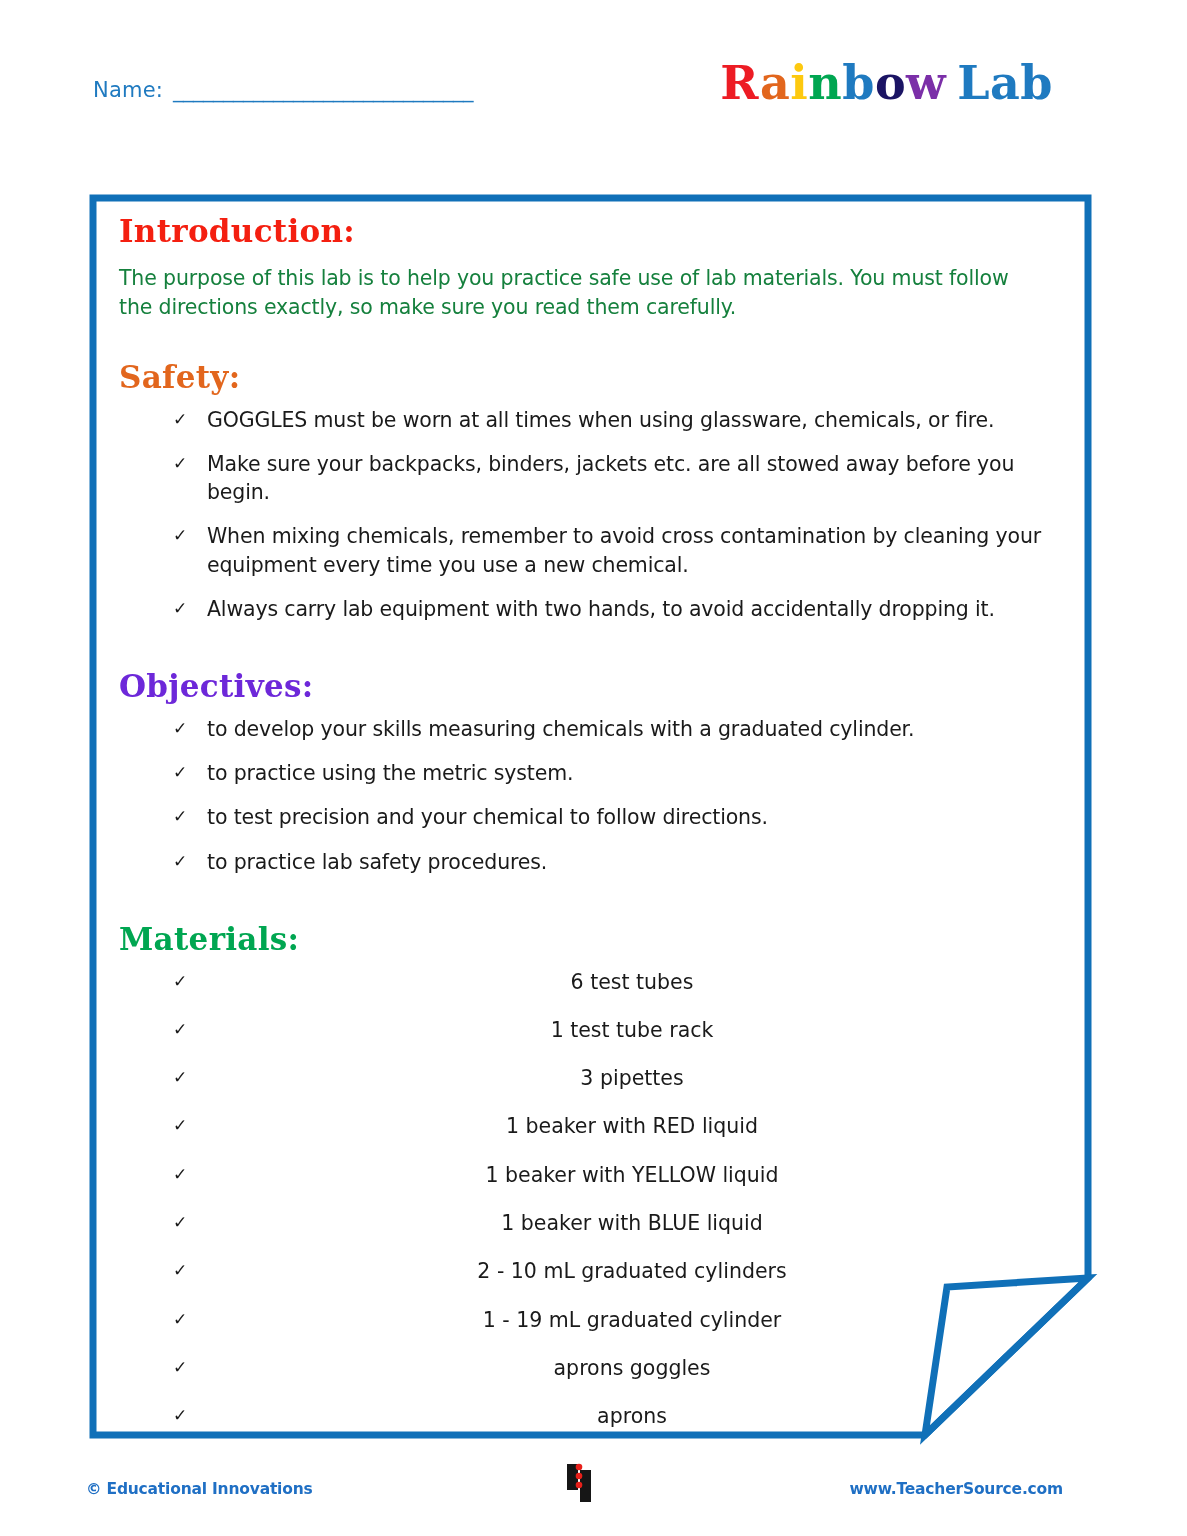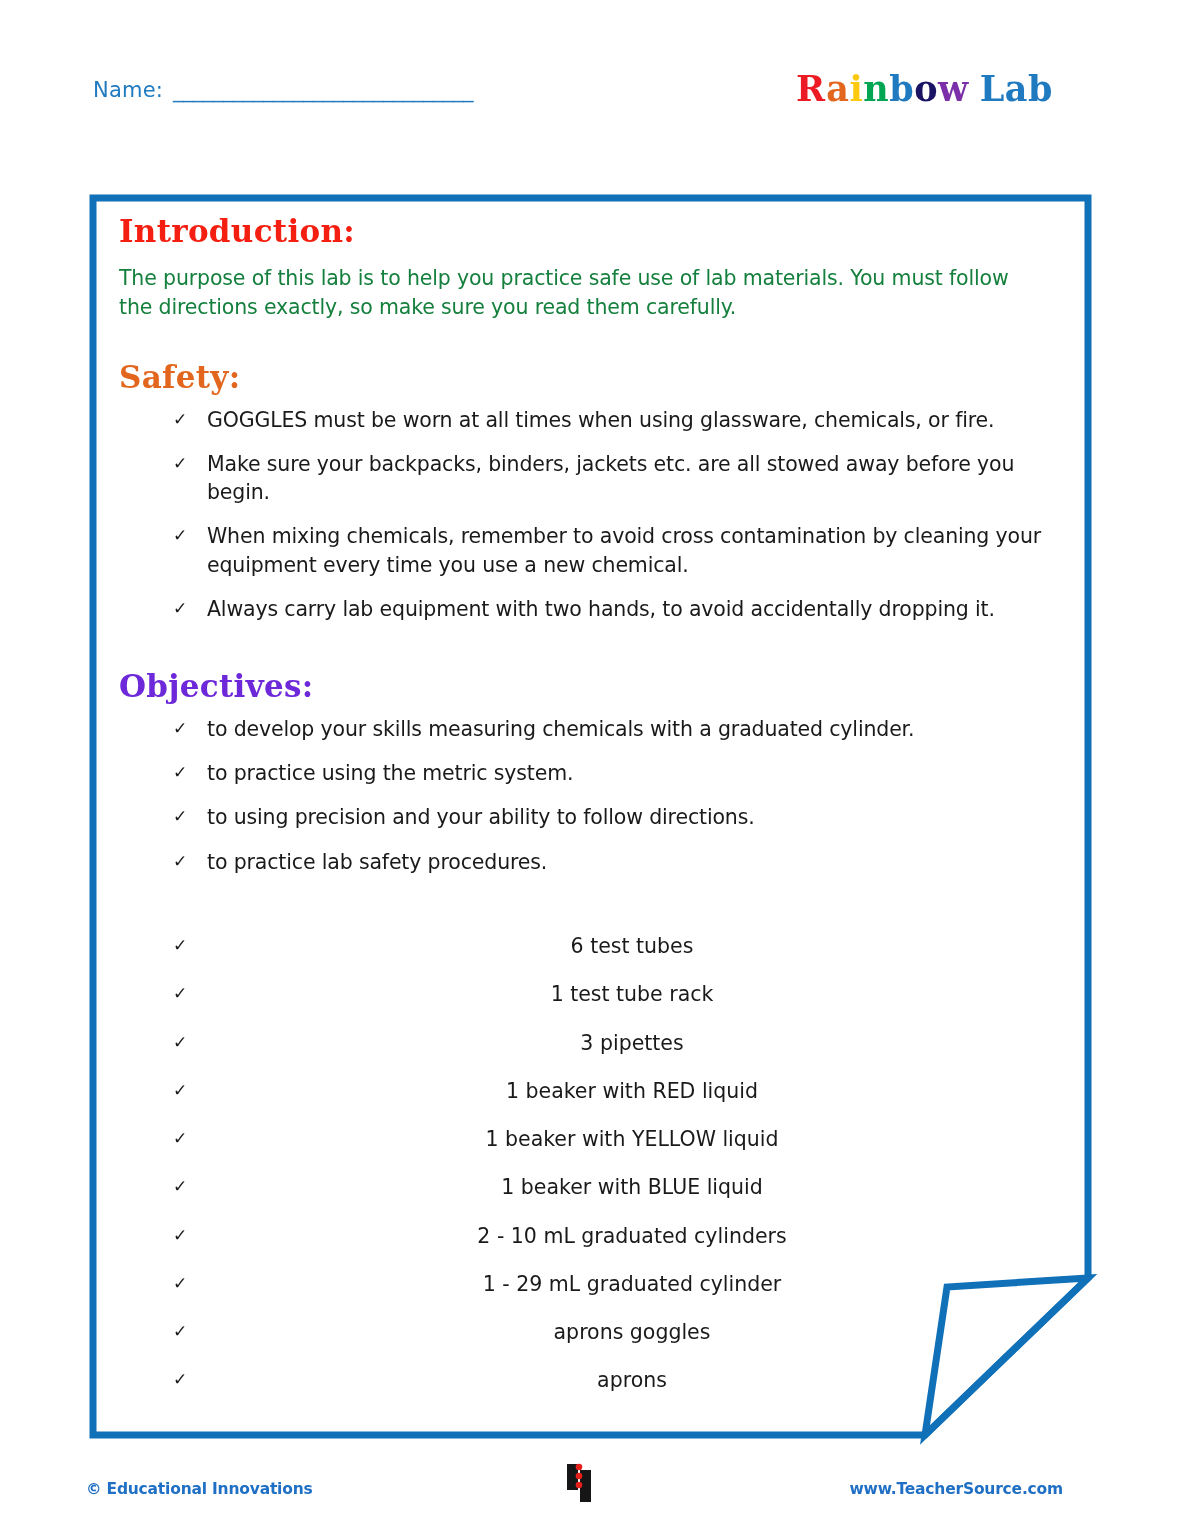--- a/index.html
+++ b/index.html
@@ -41,24 +41,24 @@
     color: #1f7ac0;
     font-size: 21px;
     font-family: "DejaVu Sans", sans-serif;
     margin-left: 10px;
     letter-spacing: -0.5px;
   }
 
   #brand-logo {
     position: absolute;
     right: 134px;
-    top: 68px;
+    top: 56px;
     font-family: "DejaVu Serif", serif;
     font-weight: bold;
-    font-size: 35px;
+    font-size: 46px;
     letter-spacing: 0.5px;
     white-space: nowrap;
   }
   #brand-logo .sp { display: inline-block; width: 11px; }
 
   
   #sheet {
     position: absolute;
     left: 93px;
     top: 198px;
@@ -236,30 +236,31 @@
       <li>
           <span class="tick">✓</span>
           <span class="txt">to develop your skills measuring chemicals with a graduated cylinder.</span>
         </li>
       <li>
           <span class="tick">✓</span>
           <span class="txt">to practice using the metric system.</span>
         </li>
       <li>
           <span class="tick">✓</span>
-          <span class="txt">to using precision and your ability to follow directions.</span>
+          <span class="txt">to test precision and your chemical to follow directions.</span>
         </li>
       <li>
           <span class="tick">✓</span>
           <span class="txt">to practice lab safety procedures.</span>
         </li>
     </ul>
 
     <div class="gap-md"></div>
 
+    <h2 class="section-heading" id="materials-heading">Materials:</h2>
     <ul class="check-list" id="materials-list">
       <li>
           <span class="tick">✓</span>
           <span class="txt">6 test tubes</span>
         </li>
       <li>
           <span class="tick">✓</span>
           <span class="txt">1 test tube rack</span>
         </li>
       <li>
@@ -277,21 +278,21 @@
       <li>
           <span class="tick">✓</span>
           <span class="txt">1 beaker with BLUE liquid</span>
         </li>
       <li>
           <span class="tick">✓</span>
           <span class="txt">2 - 10 mL graduated cylinders</span>
         </li>
       <li>
           <span class="tick">✓</span>
-          <span class="txt">1 - 29 mL graduated cylinder</span>
+          <span class="txt">1 - 19 mL graduated cylinder</span>
         </li>
       <li>
           <span class="tick">✓</span>
           <span class="txt">aprons goggles</span>
         </li>
       <li>
           <span class="tick">✓</span>
           <span class="txt">aprons</span>
         </li>
     </ul>

